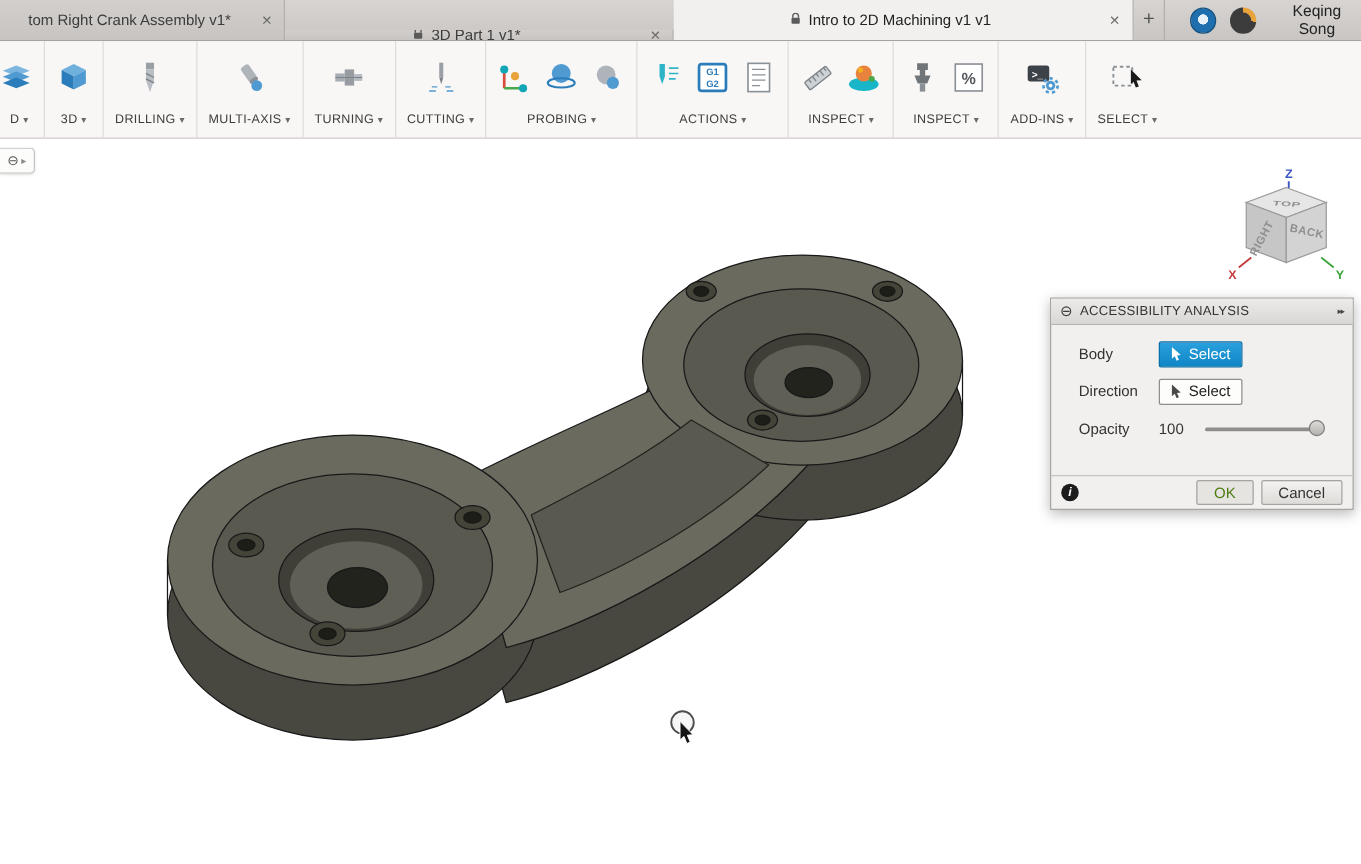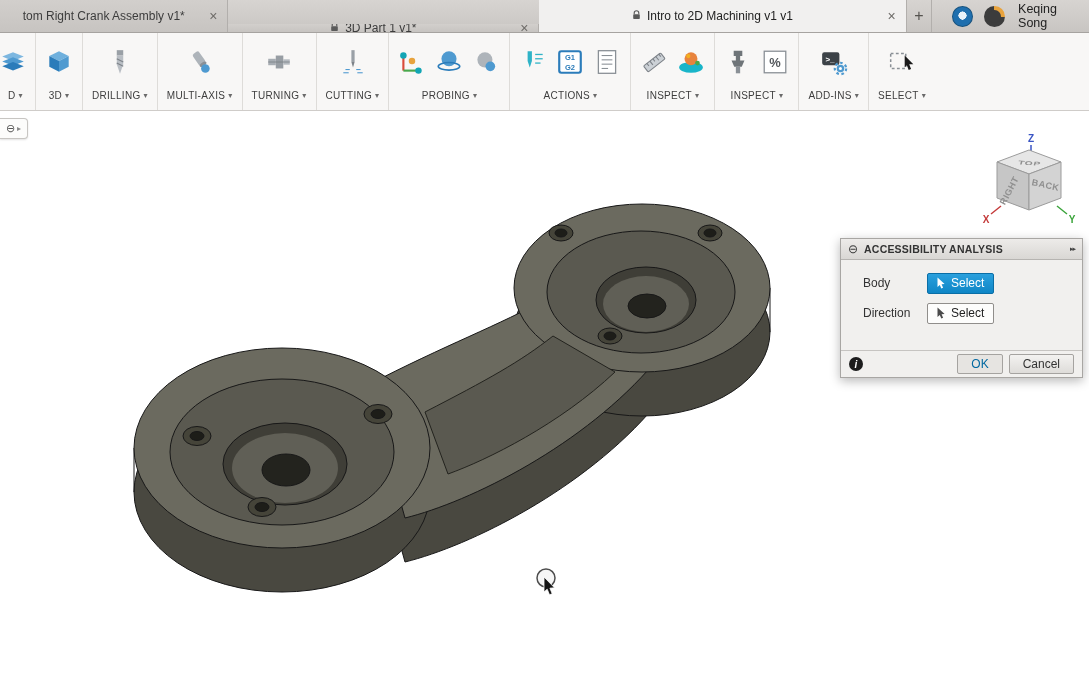--- a/index.html
+++ b/index.html
@@ -22,21 +22,21 @@
   .tab-1 { width:230px; }
   .tab-2 { width:313px;margin-top:24px; }
   .tab-3 { width:370px; }
   .newtab { width:26px; display:flex; align-items:center; justify-content:center;
     font-size:16px; color:#55534f; border-right:1px solid #b2afac; }
   .tabbar-right { display:flex; align-items:center; gap:11px; margin-left:20px; }
   .circle-icon { width:21px; height:21px; border-radius:50%; }
   .circle-status { background:radial-gradient(circle at 50% 45%, #e8f2fa 0 28%, #1f6fae 30% 100%); border:1px solid #15517e; }
   .circle-clock { background:conic-gradient(#e8a33d 0 95deg, #3c3c3c 95deg 360deg); position:relative; }
   .circle-clock::after { content:""; position:absolute; inset:4px; border-radius:50%; background:#3c3c3c; }
-  .username { font-size:12.5px; color:#222; margin-left:2px; }
+  .username { font-size:12.5px; color:#222; margin-left:2px;text-align:center; }
 
   
   #toolbar { height:78px; background:#f8f7f6; border-bottom:1px solid #cfccc9;
     display:flex; align-items:stretch; }
   .tgroup { display:flex; flex-direction:column; align-items:center;
     padding:4px 9px 2px; border-right:1px solid #dedcd9; }
   .tgroup.cut { width:36px; overflow:hidden; padding-left:0; padding-right:4px; border-right:1px solid #dedcd9; }
   .ticons { height:50px; display:flex; align-items:center; gap:9px; }
   .ticon { width:28px; height:28px; display:block; }
   .tlabel { height:16px; display:flex; align-items:center; gap:3px;
@@ -59,41 +59,41 @@
   .vc-face-label { font-size:9px; font-weight:bold; fill:#8f8f8f; letter-spacing:.5px; text-anchor:middle; }
   .vc-axis { font-size:10px; font-weight:bold; text-anchor:middle; }
 
   
   .panel { position:absolute; left:840px; top:238px; width:243px;
     background:#f1f0ee; border:1px solid #a8a6a3; box-shadow:0 3px 10px rgba(0,0,0,.28);
     font-size:12px; color:#333; }
   .panel-header { height:21px; background:linear-gradient(#edebe9,#d9d7d4);
     border-bottom:1px solid #b6b4b1; display:flex; align-items:center; padding:0 7px; gap:6px; }
   .panel-grip { font-size:12px; color:#3c3c3c; line-height:1; }
-  .panel-title { flex:1; font-size:10.5px; font-weight:bold; color:#333; letter-spacing:.2px; }
+  .panel-title { flex:1; font-size:10.5px; font-weight:normal; color:#333; letter-spacing:.2px; }
   .panel-arrows { font-size:7px; color:#444; letter-spacing:-1px; }
   .rows { padding:8px 22px 22px; }
   .prow { display:flex; align-items:center; height:30px; }
   .plabel { width:64px; color:#333; }
   .select-btn { display:inline-flex; align-items:center; gap:5px; height:21px; padding:0 9px;
     border:1px solid #908e8b; background:#fdfdfc; border-radius:2px; font-size:12px; color:#222; }
   .select-btn.active { background:linear-gradient(#2aa0dd,#0f86c6); border-color:#0a6ea6; color:#fff; }
   .opacity-value { width:37px; }
   .slider { position:relative; flex:1; height:14px; }
   .slider-track { position:absolute; top:6px; left:0; right:2px; height:3px; background:#8f8d8a; border-radius:2px; }
   .slider-handle { position:absolute; top:0; right:0; width:13px; height:13px; border-radius:50%;
     background:linear-gradient(#dddbd8,#b5b3b0); border:1px solid #7d7b78; }
   .panel-footer { border-top:1px solid #c6c4c1; height:27px; display:flex; align-items:center; padding:0 8px; gap:6px; }
   .info-icon { width:14px; height:14px; border-radius:50%; background:#1c1c1c; color:#fff;
     font-size:10px; font-weight:bold; font-style:italic; display:flex; align-items:center; justify-content:center; }
   .footer-spacer { flex:1; }
   .btn { height:20px; padding:0 13px; border:1px solid #a5a3a0; border-radius:2px;
     background:linear-gradient(#f3f2f0,#dedcd9); font-size:12px; color:#333;
     display:flex; align-items:center; }
-  .btn.disabled { color:#0369a1; background:#e6e4e1; }
+  .btn.disabled { color:#4d7c0f; background:#e6e4e1; }
 </style>
 </head>
 <body>
 
 <div id="tabbar">
   <div class="tab tab-1">
     <span>tom Right Crank Assembly v1*</span>
     <span class="close">×</span>
   </div>
   <div class="tab tab-2">
@@ -472,20 +472,28 @@
     </div>
     <div class="prow">
       <span class="plabel">Direction</span>
       <button class="select-btn">
         <svg width="9" height="12" viewBox="0 0 9 12">
             <path d="M0.5 0.5 v9.5 l2.3 -2 1.5 3.6 1.8 -0.8 -1.5 -3.5 3 -0.3 Z" fill="#4a4a4a"></path>
           </svg>
         <span>Select</span>
       </button>
     </div>
+    <div class="prow">
+      <span class="plabel">Opacity</span>
+      <span class="opacity-value">100</span>
+      <div class="slider">
+        <div class="slider-track"></div>
+        <div class="slider-handle"></div>
+      </div>
+    </div>
   </div>
   <div class="panel-footer">
     <div class="info-icon">i</div>
     <div class="footer-spacer"></div>
     <button class="btn disabled">OK</button>
     <button class="btn">Cancel</button>
   </div>
 </div>
 
 </body></html>

